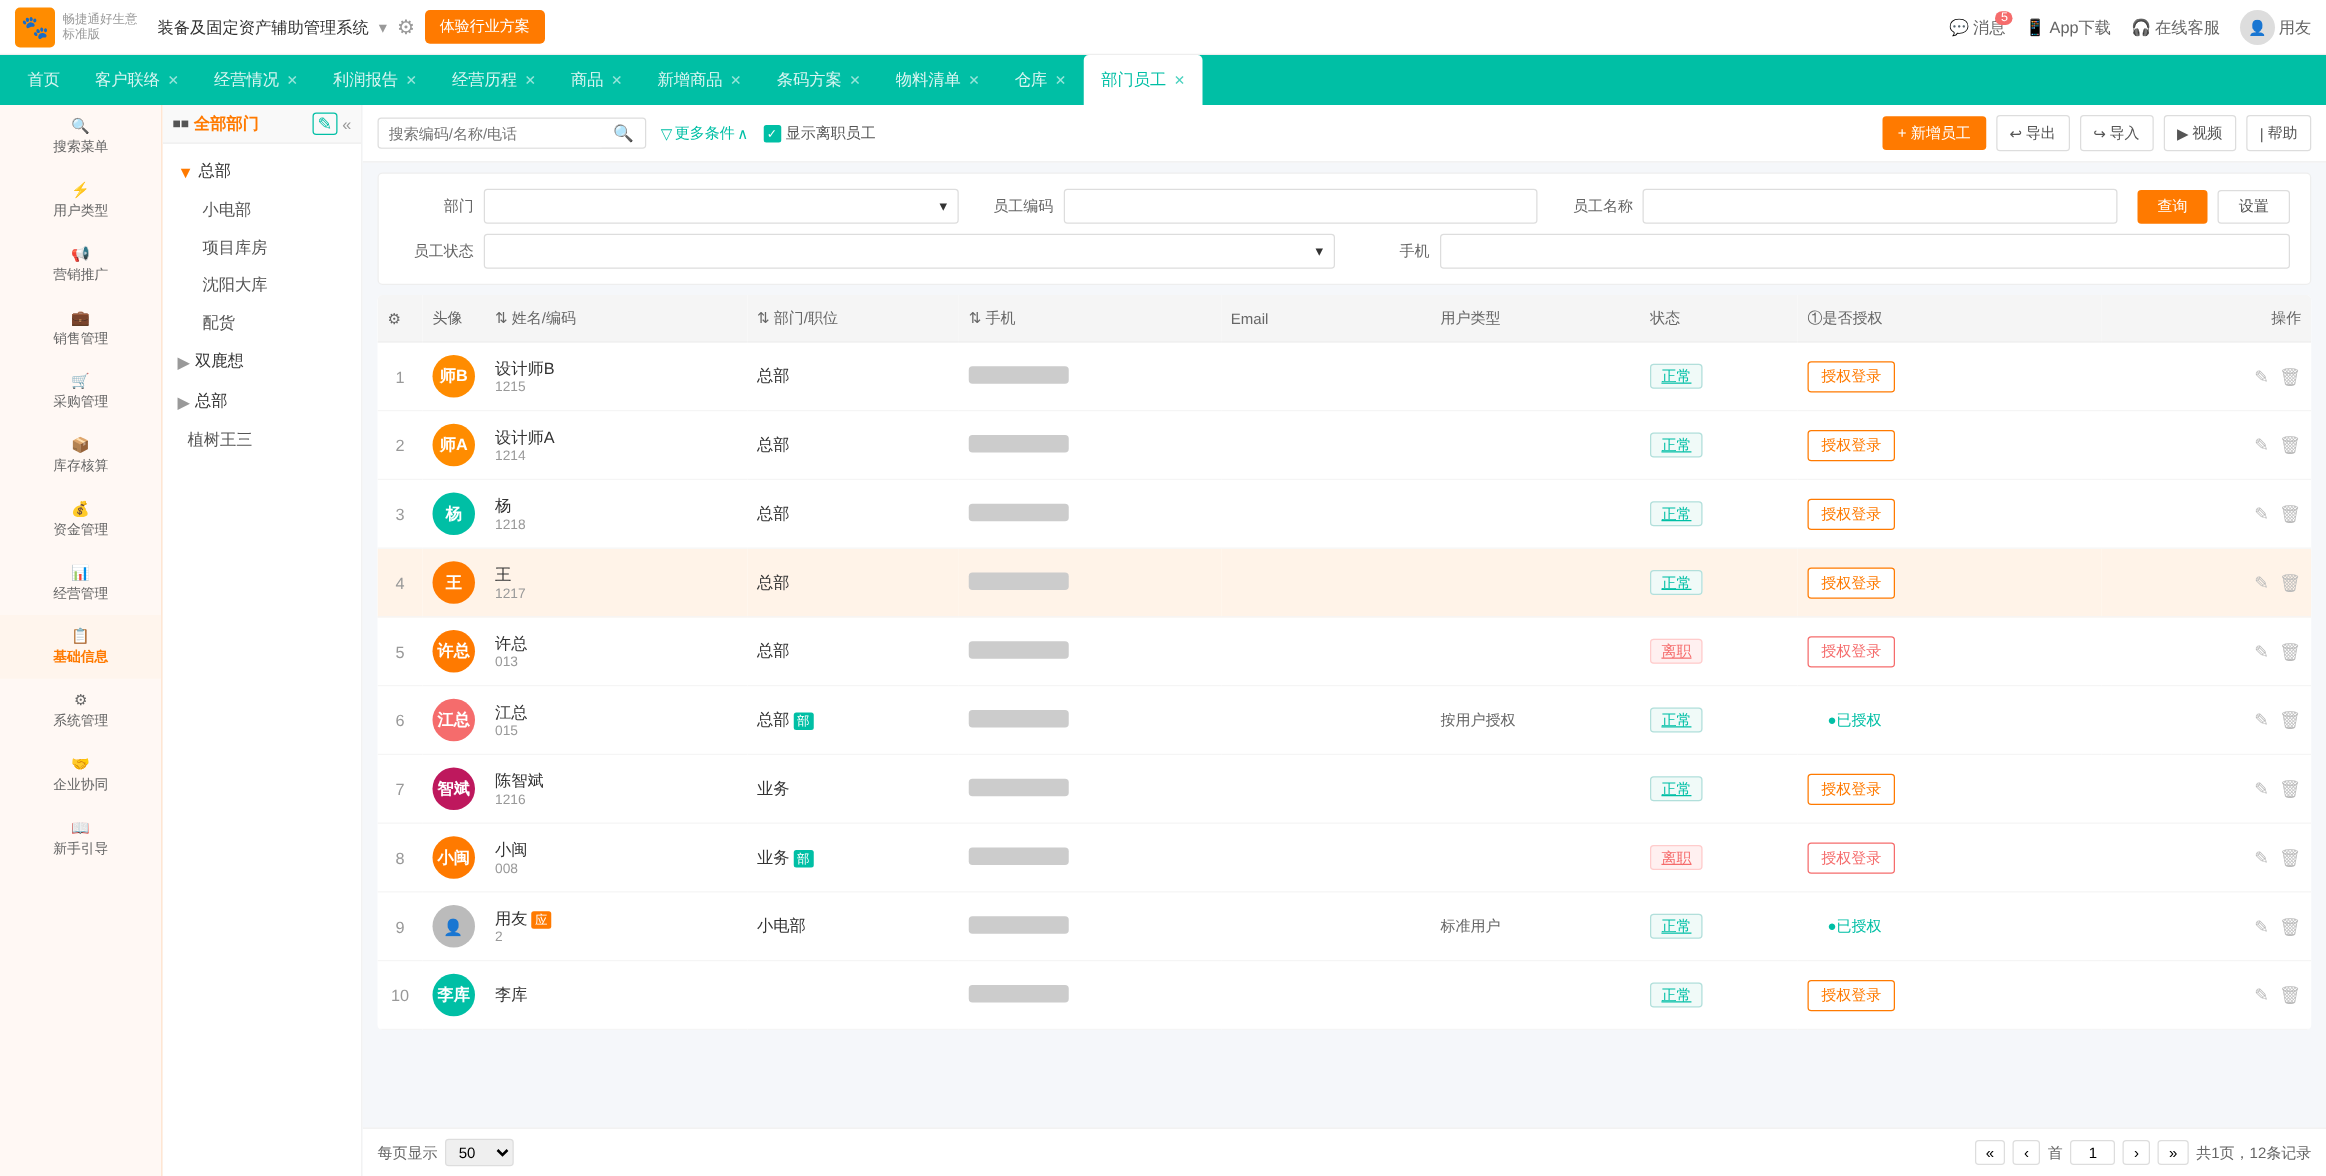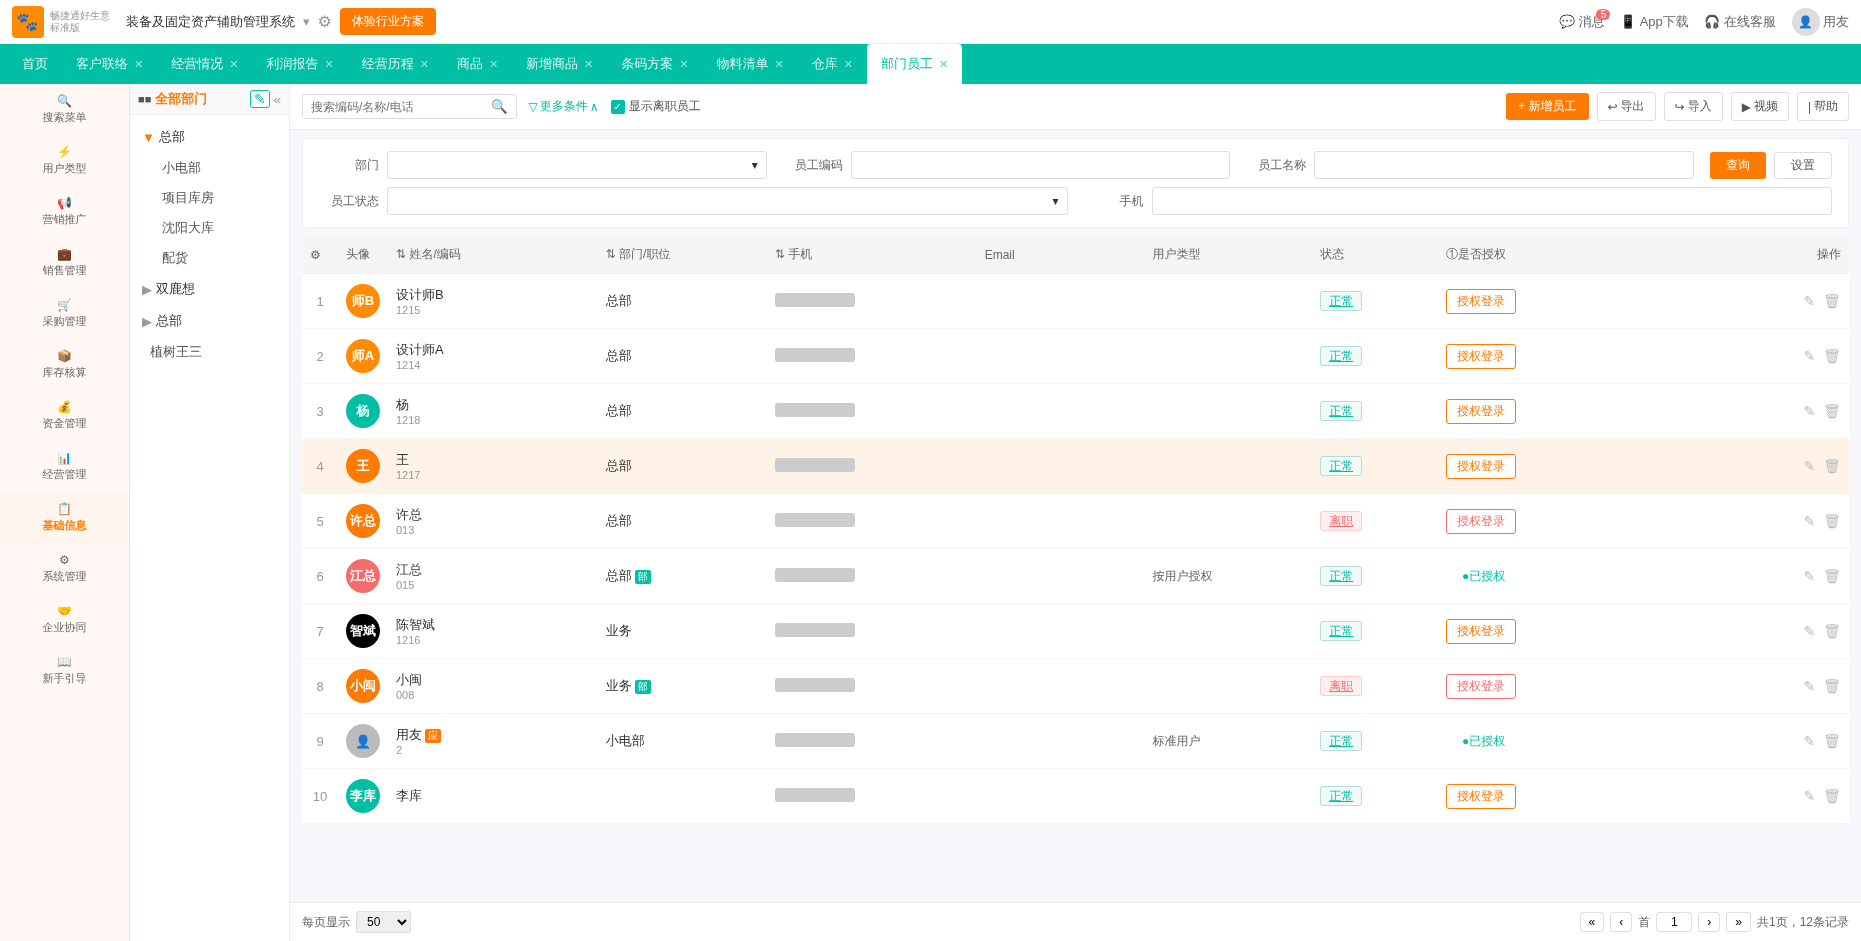--- a/index.html
+++ b/index.html
@@ -526,21 +526,21 @@
     <td>
       <div class="action-btns" style="justify-content:flex-end;">
         <span class="action-btn" title="编辑">✎</span>
         <span class="action-btn" title="删除">🗑</span>
       </div>
     </td>
   </tr>
               <tr>
     <td class="row-num">7</td>
     <td>
-                  <div class="avatar-circle" style="background:#000000;">智斌</div>
+                  <div class="avatar-circle" style="background:#be185d;">智斌</div>
                 </td>
     <td>
       <div class="name-code">
         <span class="name-text">陈智斌</span>
         <span class="code-text">1216</span>
       </div>
     </td>
     <td>业务</td>
     <td><span class="blurred"></span></td>
     <td></td>

